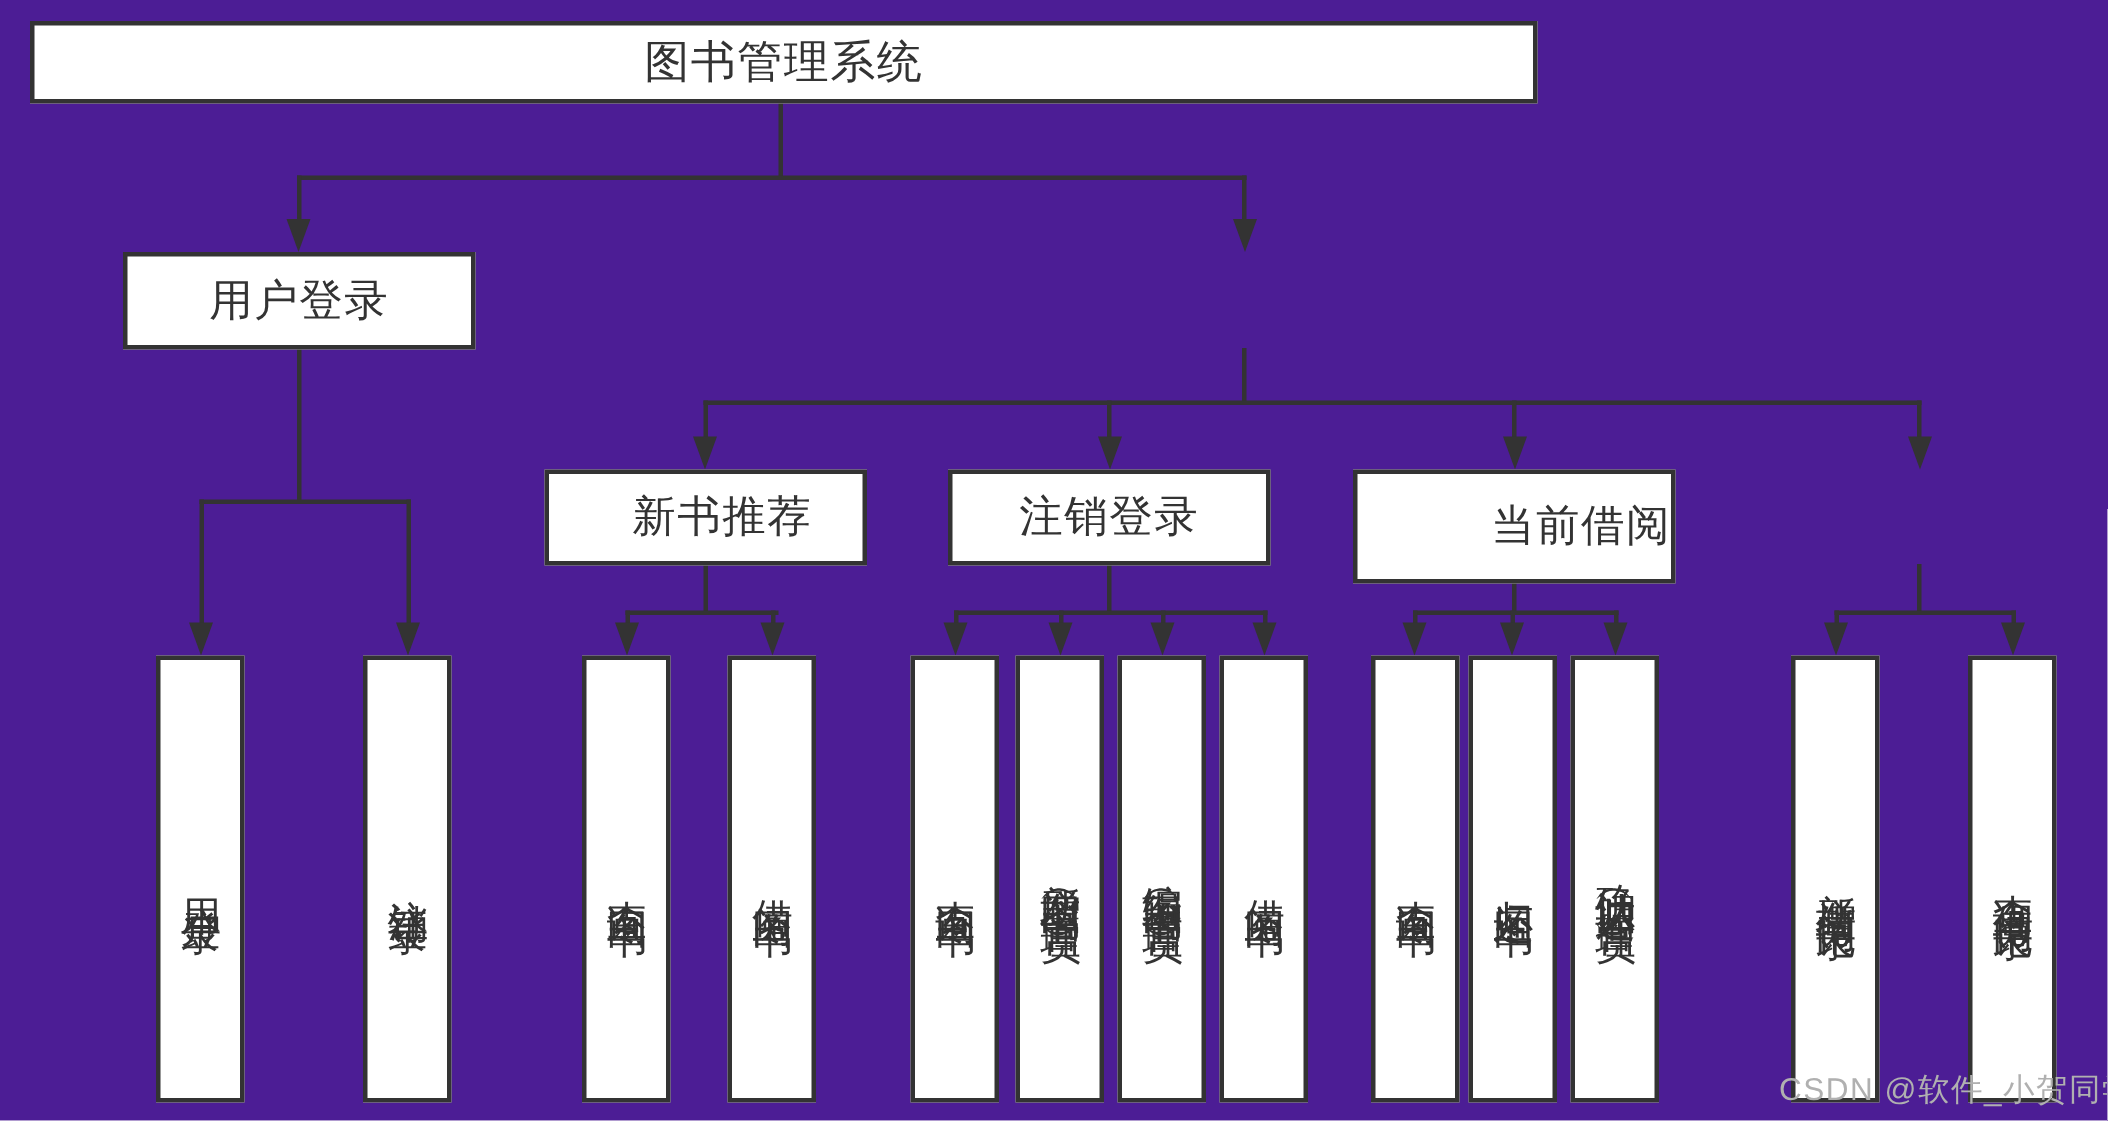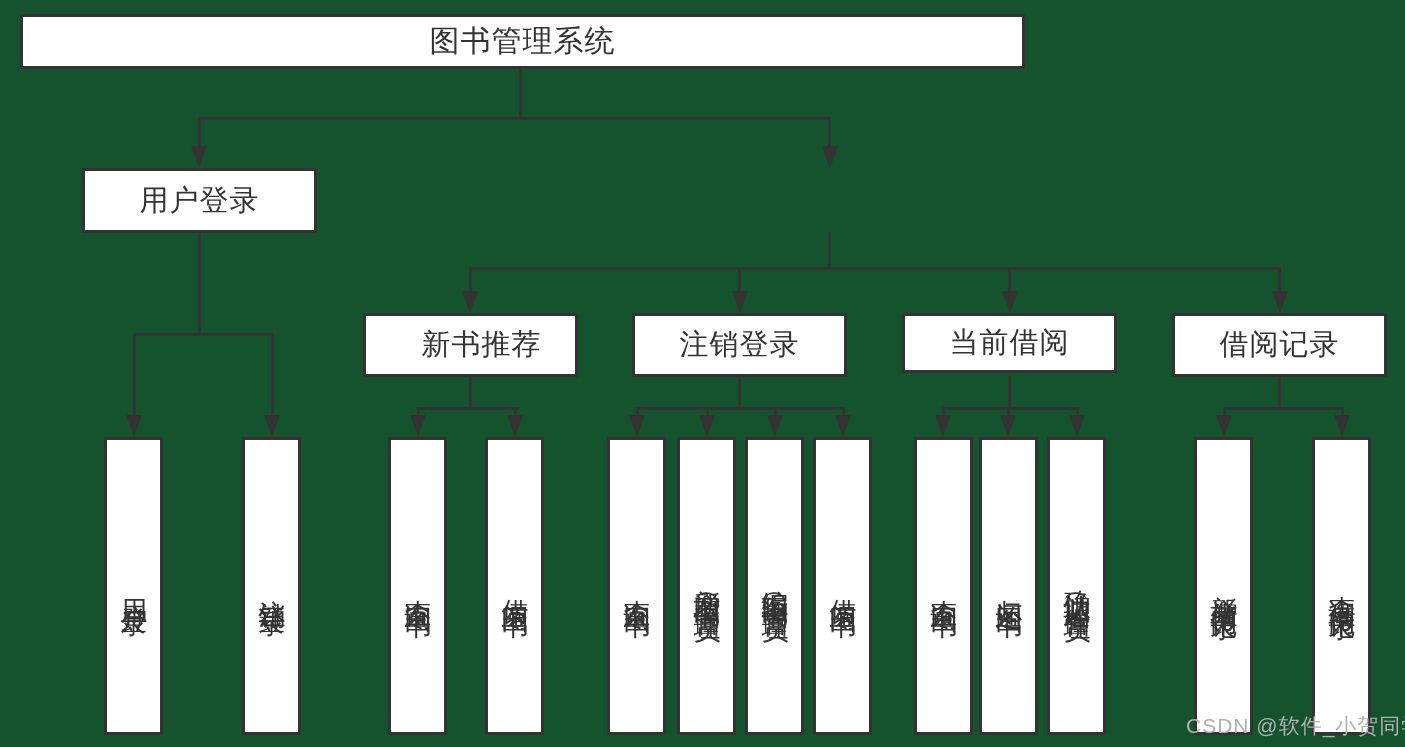--- a/index.html
+++ b/index.html
@@ -3,21 +3,21 @@
 <meta charset="utf-8">
 <style>
   :root{
     --line:#333333;
     --text:#333333;
   }
   html,body{margin:0;padding:0;background:#ffffff;}
   #stage{
     position:relative;
     width:1405px;height:747px;
-    background:#14532d;
+    background:#4c1d95;
     font-family:"Liberation Sans","DejaVu Sans",sans-serif;
     color:var(--text);
     overflow:hidden;
   }
   .box{
     position:absolute;
     border:3px solid var(--line);
     background:#ffffff;
     box-sizing:border-box;
     display:flex;align-items:center;justify-content:center;
@@ -125,27 +125,24 @@
 
 
   <div class="box" style="left:363px;top:313px;width:215px;height:64px;padding-left:22px;">
     <span class="hlabel">新书推荐</span>
   </div>
 
   <div class="box" style="left:632px;top:313px;width:215px;height:64px;">
     <span class="hlabel">注销登录</span>
   </div>
 
-  <div class="box" style="left:902px;top:313px;width:215px;height:60px;">
+  <div class="box" style="left:902px;top:313px;width:215px;height:76px;justify-content:flex-end;">
     <span class="hlabel">当前借阅</span>
   </div>
 
-  <div class="box" style="left:1172px;top:313px;width:215px;height:64px;">
-    <span class="hlabel">借阅记录</span>
-  </div>
 
   <div class="box" style="left:104px;top:437px;width:59px;height:298px;">
     <span class="vlabel">用户登录</span>
   </div>
 
   <div class="box" style="left:242px;top:437px;width:59px;height:298px;">
     <span class="vlabel">注销登录</span>
   </div>
 
   <div class="box" style="left:388px;top:437px;width:59px;height:298px;">

